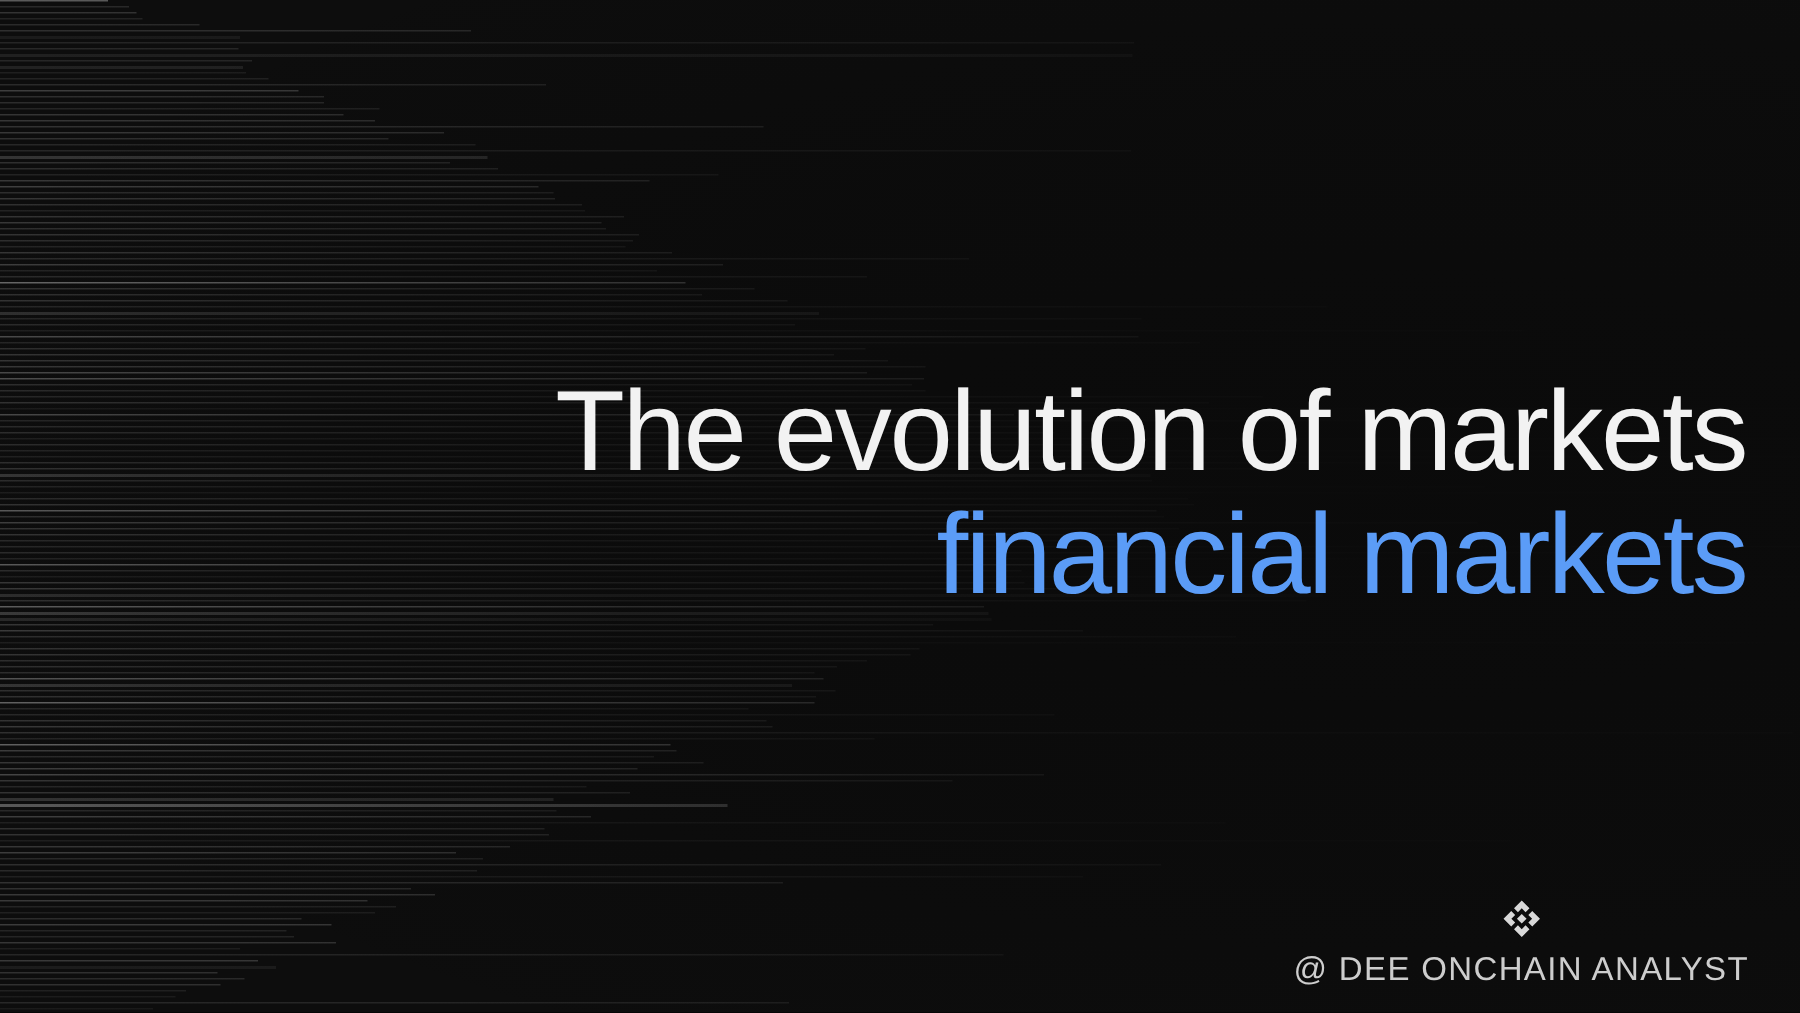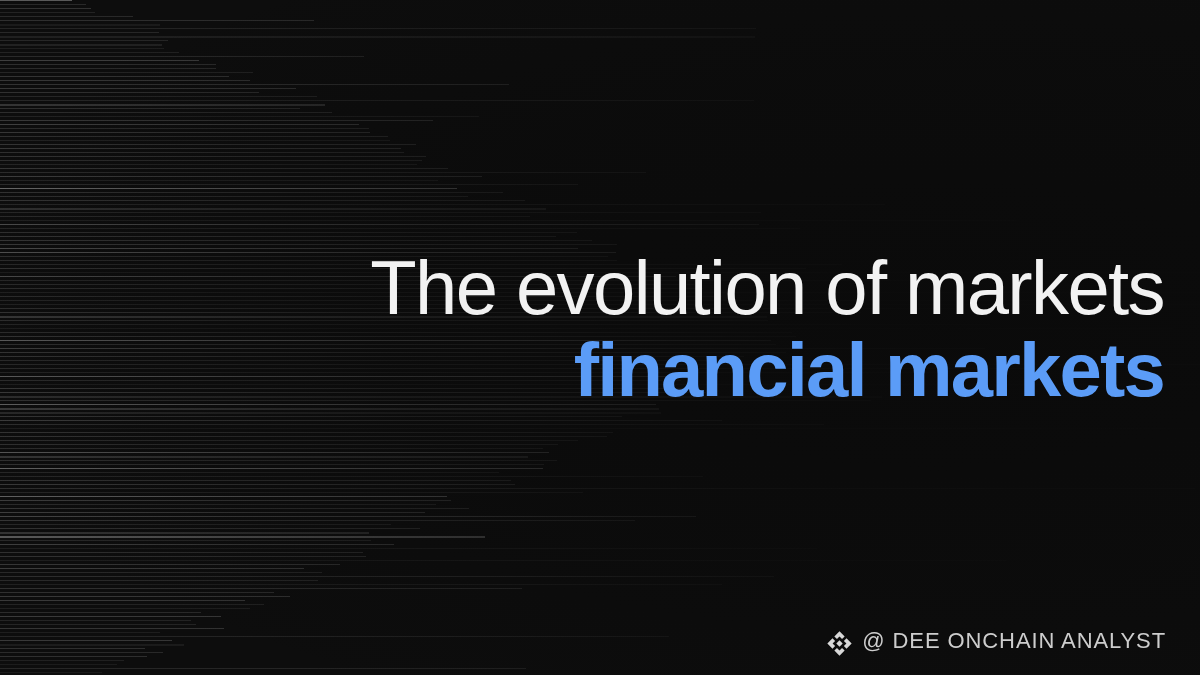--- a/index.html
+++ b/index.html
@@ -76,33 +76,34 @@
     font-size:76px;
     font-weight:400;
     line-height:1.04;
     letter-spacing:-1.6px;
     white-space:nowrap;
   }
   .headline .l2 {
     display:block;
     color:#5b9cf7;
     font-size:76px;
-    font-weight:700;
+    font-weight:400;
     line-height:1.12;
     letter-spacing:-1.8px;
     white-space:nowrap;
   }
 
   
   .handle {
     position:absolute;
     right:34px; bottom:18px;
     z-index:6;
-    display:flex; align-items:flex-start;
+    display:flex; align-items:center;
     gap:9px;
+    flex-direction:column;
   }
   .handle-mark { width:27px; height:27px; display:block; }
   .handle-text {
     color:#cdcdcd;
     font-size:22px;
     font-weight:300;
     letter-spacing:0.9px;
     line-height:1;
     white-space:nowrap;
   }

